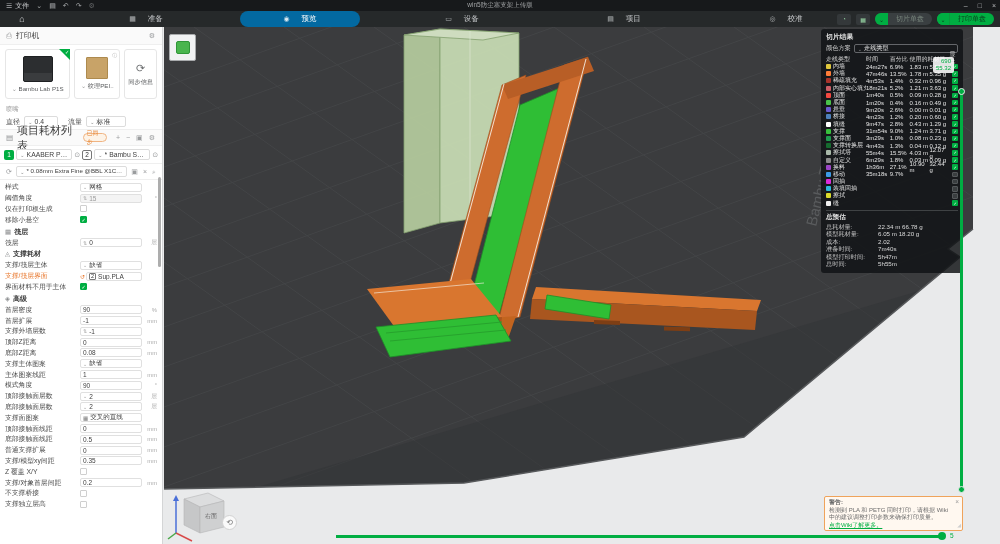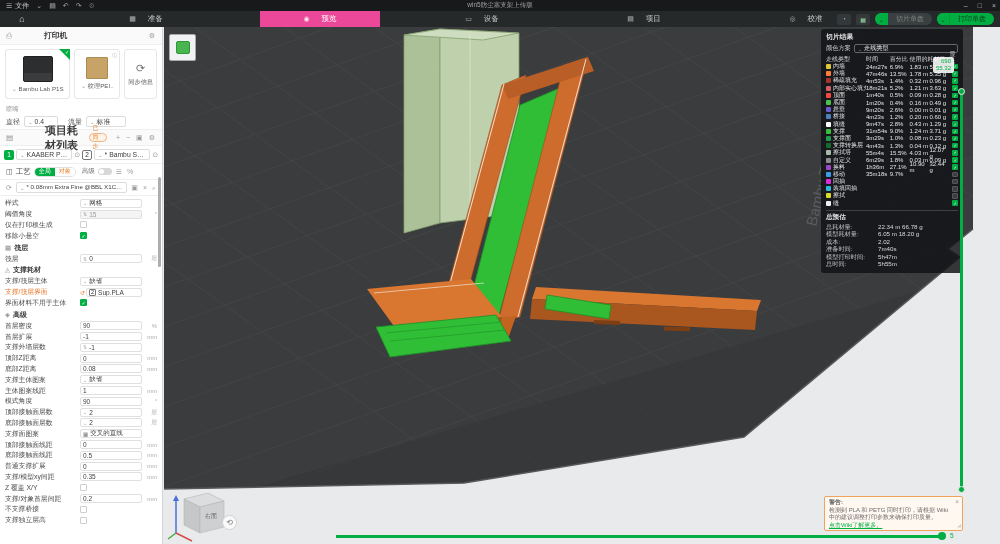--- a/index.html
+++ b/index.html
@@ -11,35 +11,35 @@
   .tb-left { display:flex; align-items:center; gap:7px; padding-left:6px; }
   .tb-ico { font-size:7px; color:#A9ABAD; }
   .tb-title { position:absolute; left:0; right:0; text-align:center; color:#9FA1A3; font-size:6.5px; pointer-events:none; }
   .tb-ctrl { position:absolute; right:4px; top:0; height:11px; display:flex; gap:10px; align-items:center; color:#B9BBBD; font-size:7px; }
 
   
   .tabbar { position:absolute; left:0; top:11px; width:1000px; height:16px; background:#26292A; display:flex; align-items:stretch; color:#C5C7C9; }
   .home { width:44px; display:flex; align-items:center; justify-content:center; font-size:9px; color:#E2E4E6; }
   .tab { width:120px; display:flex; align-items:center; justify-content:center; gap:12px; font-size:7.5px; margin-left:42px; }
   .tab .t-ico { font-size:7px; opacity:.85; }
-  .tab.active { background:#ec4899; color:#FFFFFF; margin-left:54px; }
+  .tab.active { background:#0369a1; color:#FFFFFF; margin-left:34px;border-radius:8px; }
   .tab-right { position:absolute; right:6px; top:13px; height:12px; display:flex; align-items:center; gap:5px; }
   .icon-btn { width:14px; height:11px; background:#34383A; border-radius:2px; color:#9DDFA9; font-size:6px; display:flex; align-items:center; justify-content:center; }
   .pill { height:12px; border-radius:6px; display:flex; align-items:center; overflow:hidden; font-size:7px; }
   .pill .caret-seg { width:13px; height:12px; display:flex; align-items:center; justify-content:center; background:#00AE42; color:#0B3A1C; font-size:6px; }
   .pill.slice { background:#3A3F41; color:#7C8A80; }
   .pill.print { background:#00AE42; color:#0B3A1C; }
   .pill .pill-lab { padding:0 8px; }
   .pill.print .caret-seg { border-right:1px solid #0C9A3F; }
 
   
   .sidebar { position:absolute; left:0; top:27px; width:163px; height:517px; background:#FFFFFF; border-right:1px solid #D4D5D6; overflow:hidden; font-size:7px; color:#4A4A4A; }
   .sec-h { height:18px; display:flex; align-items:center; gap:4px; padding:0 6px; border-bottom:1px solid #EFEFEF; background:#FAFAFA; }
   .sec-h .s-ico { color:#8A8C8E; font-size:7.5px; }
-  .sec-h .s-title { font-weight:bold; font-size:7.8px; color:#3C3C3C;margin-left:28px; }
+  .sec-h .s-title { font-weight:normal; font-size:7.8px; color:#3C3C3C; }
   .sec-h .spacer { flex:1; }
   .mini-ico { color:#9A9C9E; font-size:7px; padding:0 1px; }
 
   .cards { height:58px; display:flex; gap:4px; padding:4px 5px; }
   .card { position:relative; border:1px solid #E6E6E6; border-radius:3px; display:flex; flex-direction:column; align-items:center; justify-content:center; gap:3px; }
   .card.printer { width:68px; }
   .card.plate { width:48px; }
   .card.sync { width:34px; color:#5A5C5E; }
   .printer-img { width:30px; height:26px; background:#2C2E30; border-radius:2px; border:1px solid #1E2022; box-shadow:inset 0 -8px 0 #3A3C3E; }
   .plate-img { width:22px; height:22px; background:#C8A368; border:1px solid #AD8A4E; border-radius:1px; }
@@ -263,33 +263,20 @@
         </div>
         <span class="edit-ico">⊙</span>
         <div class="fil-idx" style="background: rgb(255, 255, 255); color: rgb(51, 51, 51); border: 1px solid rgb(119, 119, 119);">2</div>
         <div class="dd fil-dd">
           <span class="c">⌄</span>
           <span class="dd-text">* Bambu Suppor...</span>
         </div>
         <span class="edit-ico">⊙</span>
       </div>
 
-    <div class="proc-h">
-      <span class="s-ico">◫</span>
-      <span class="s-title" style="font-size:7.5px;">工艺</span>
-      <div class="seg">
-        <span class="g">全局</span>
-        <span class="o">对象</span>
-      </div>
-      <span class="spacer"></span>
-      <span class="adv-lab">高级</span>
-      <span class="toggle"></span>
-      <span class="mini-ico">☰</span>
-      <span class="mini-ico">%</span>
-    </div>
     <div class="preset-row">
       <span class="mini-ico">⟳</span>
       <div class="dd preset-dd">
           <span class="c">⌄</span>
           <span class="dd-text">* 0.08mm Extra Fine @BBL X1C - 质量</span>
         </div>
       <span class="mini-ico">▣</span>
       <span class="mini-ico">×</span>
       <span class="mini-ico">⌕</span>
     </div>

